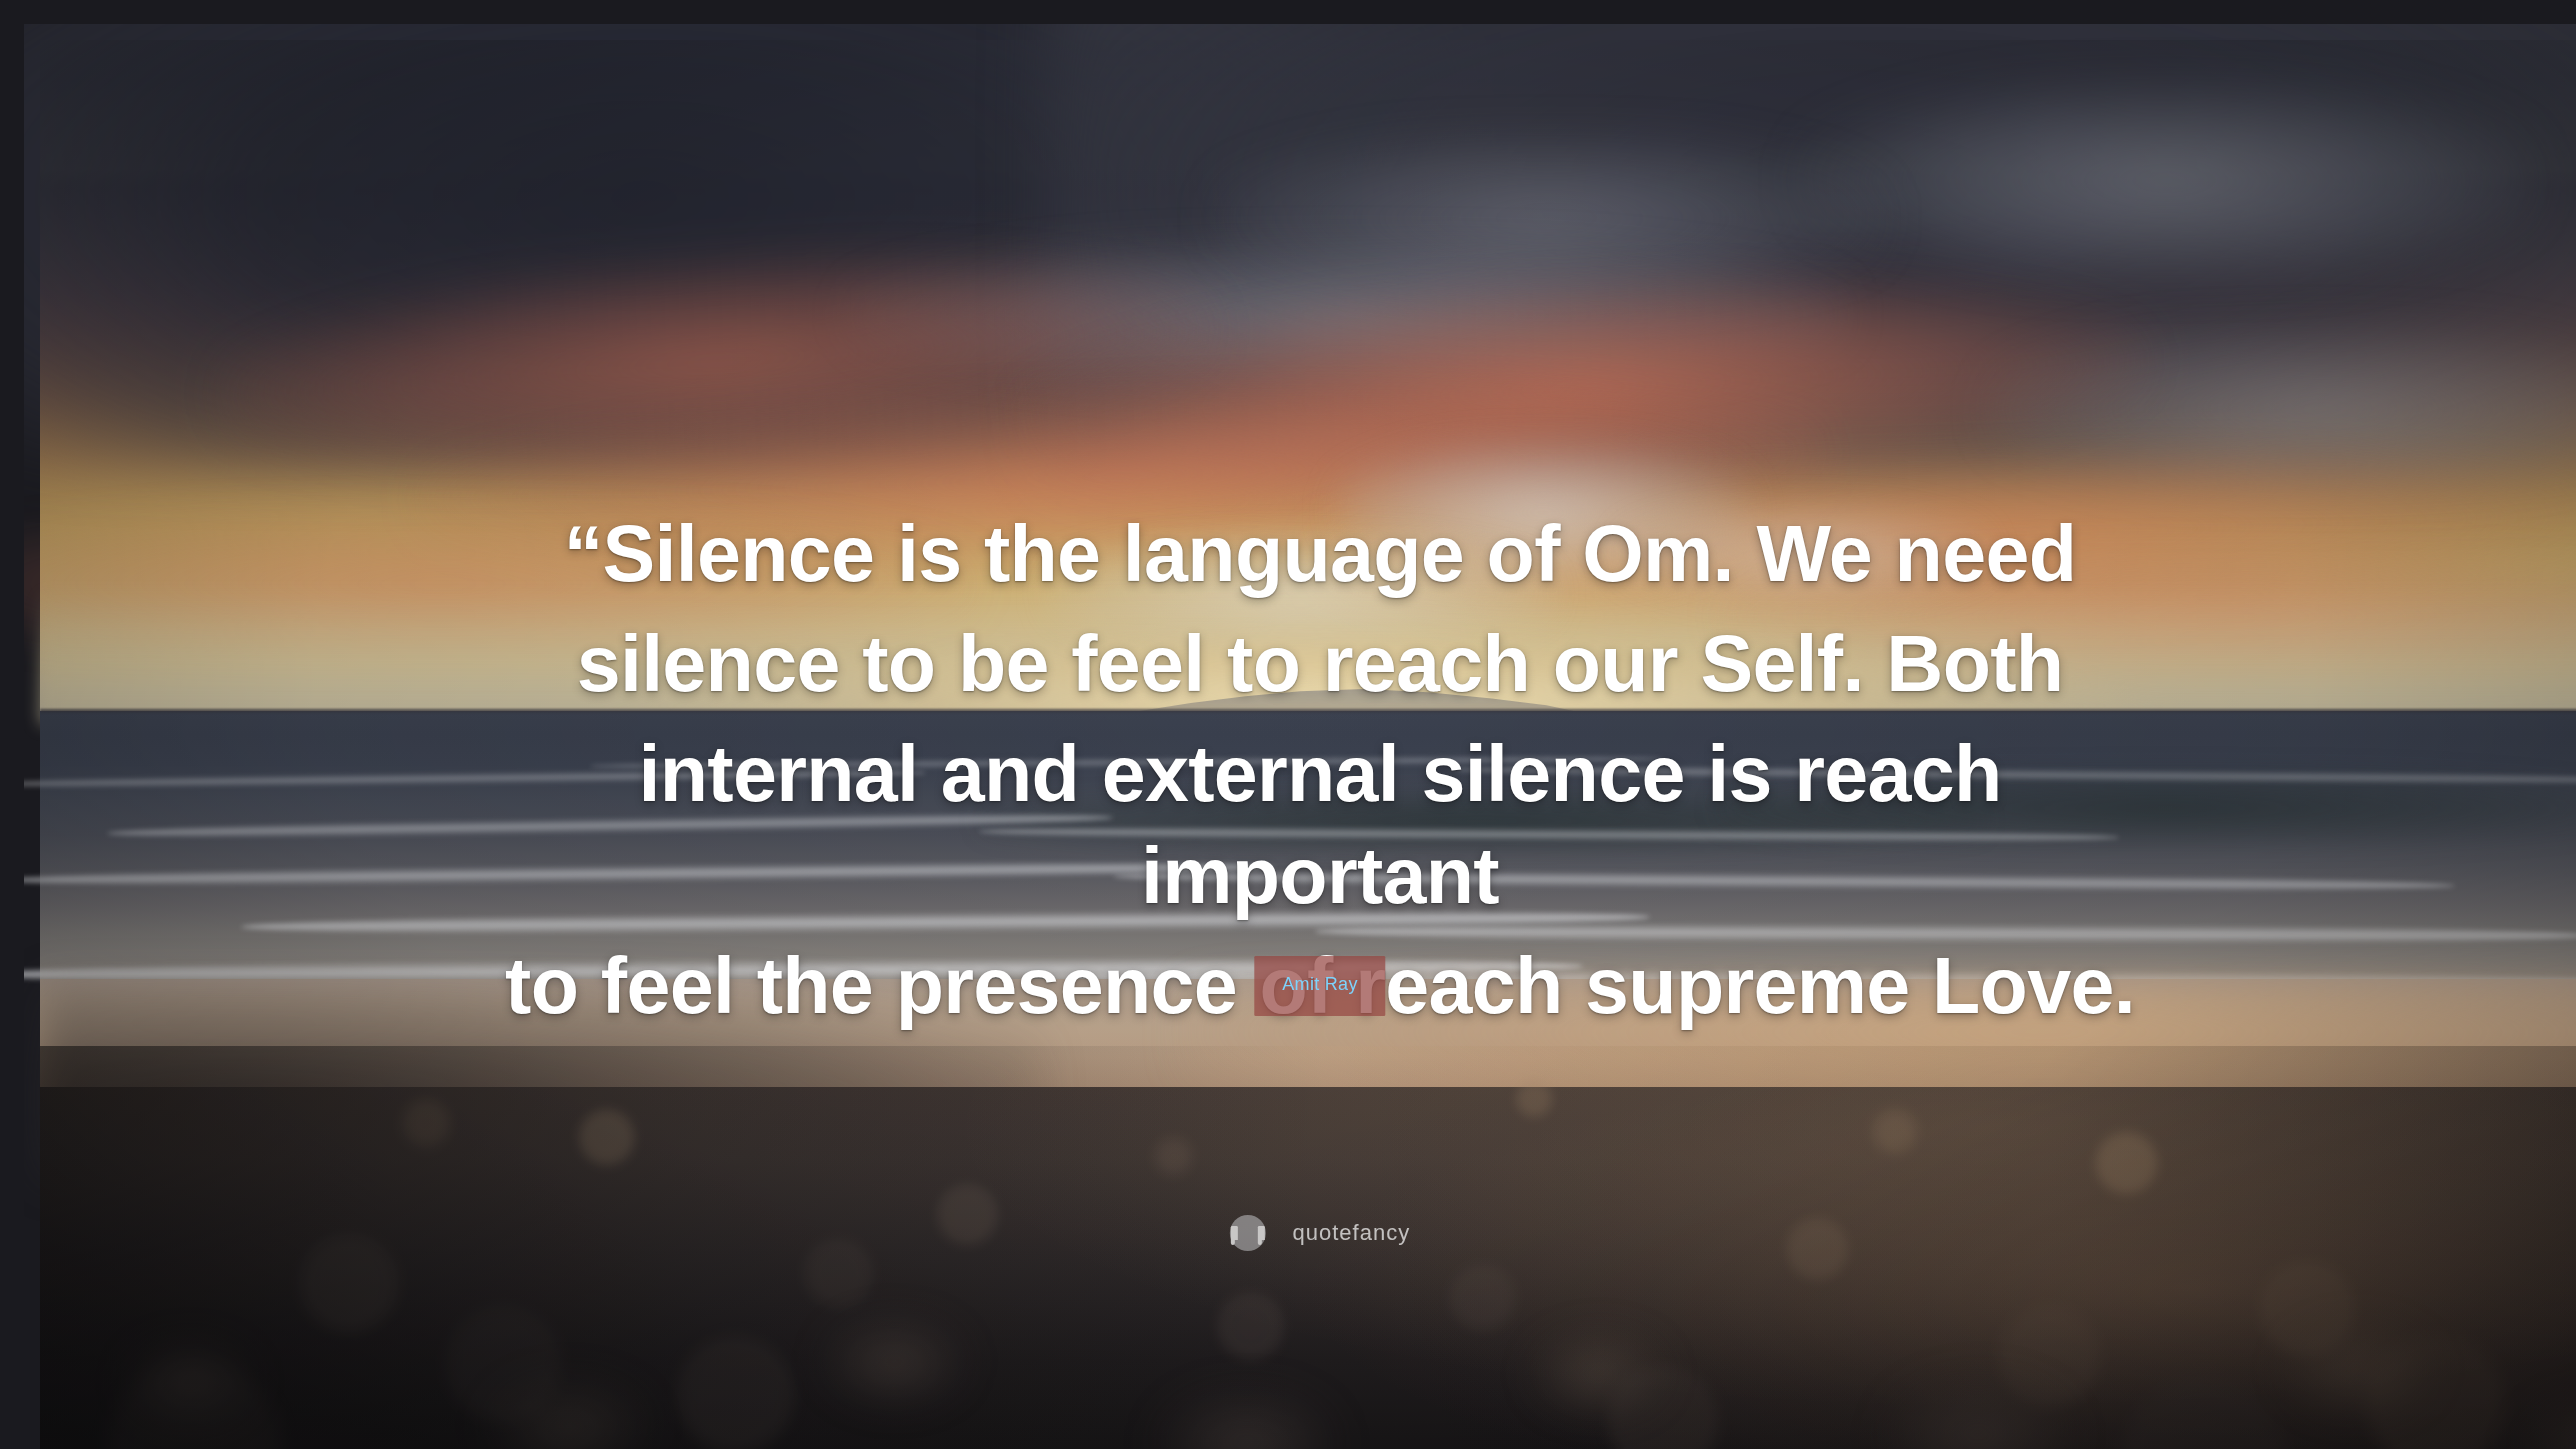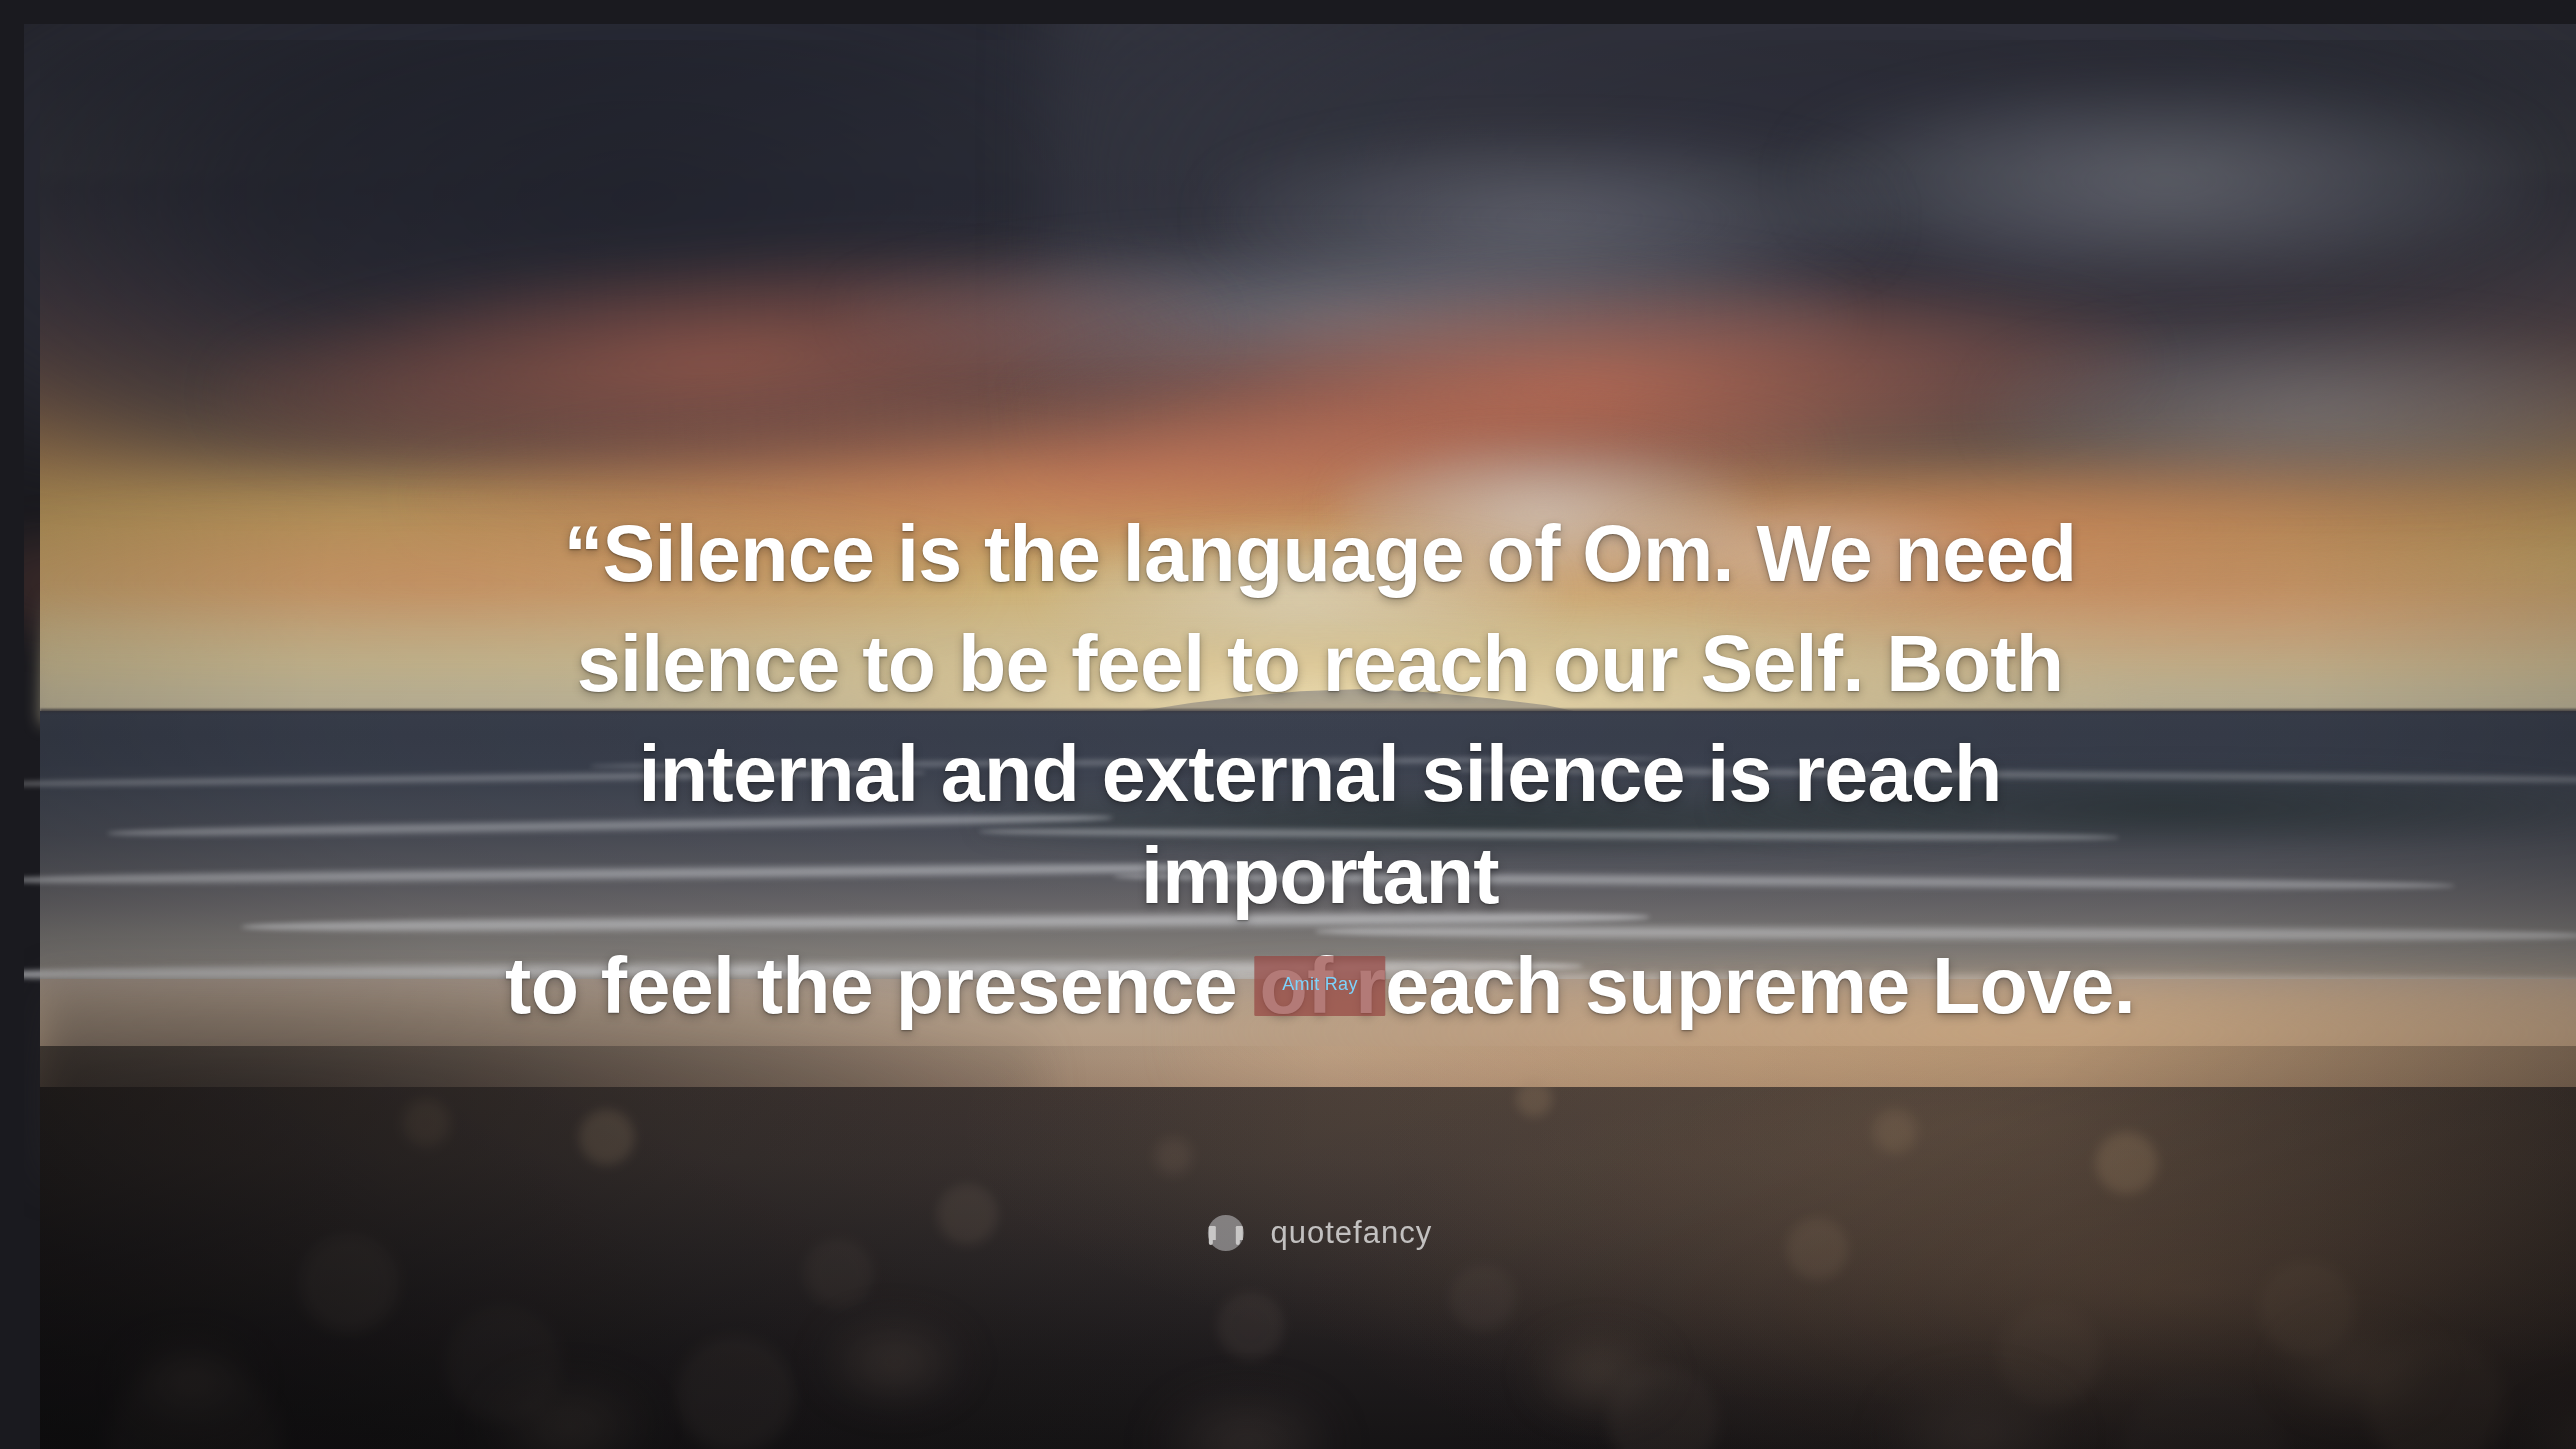--- a/index.html
+++ b/index.html
@@ -398,21 +398,21 @@
   .wm-q::after {
     content:"";
     position:absolute; left:0; bottom:-4.7px;
     width:4px; height:5.4px;
     background:#f2f2f2;
     border-radius:0 0 2px 2px;
   }
   .wm-text {
     font-family:"Liberation Sans", sans-serif;
     font-weight:300;
-    font-size:31px;
+    font-size:22px;
     line-height:32px;
     color:#e9e9e9;
     letter-spacing:1px;
   }
 </style>
 </head>
 <body>
 
 <div id="stage">
 

